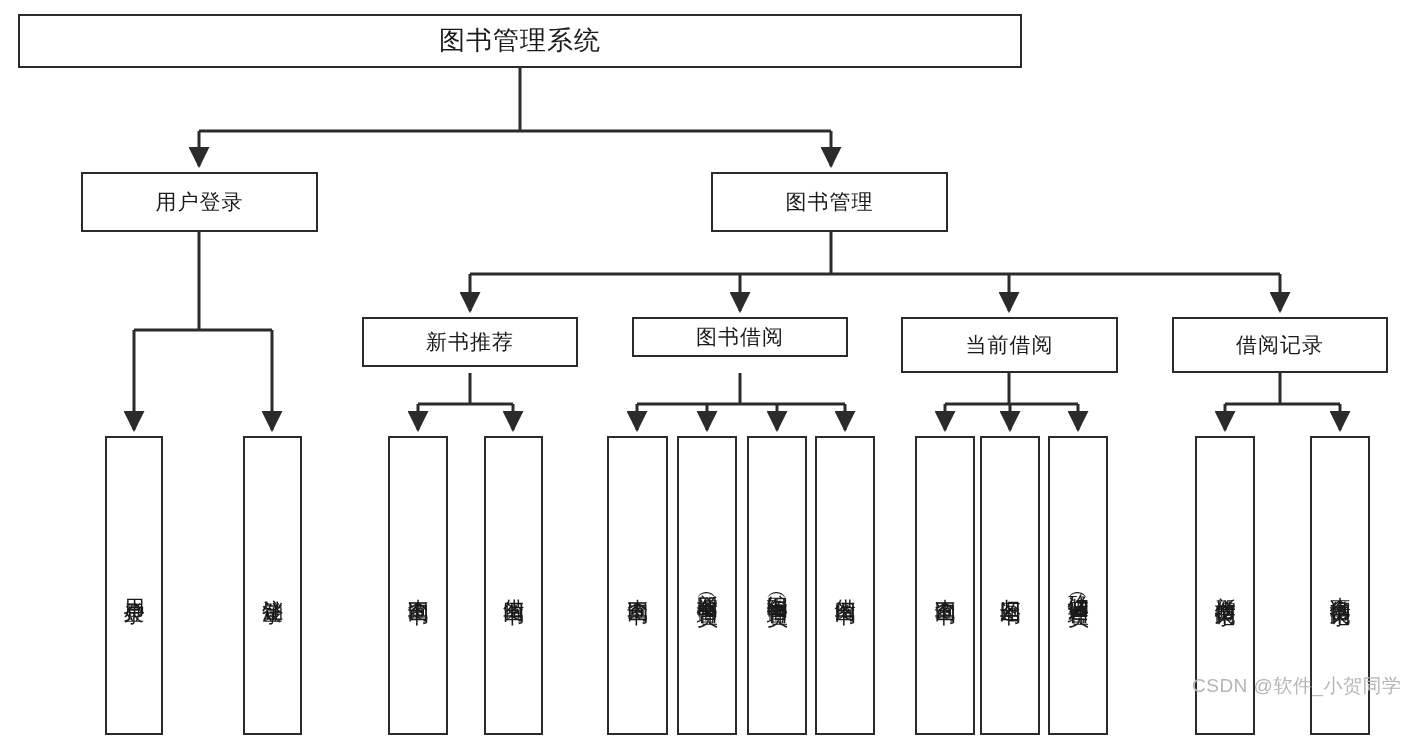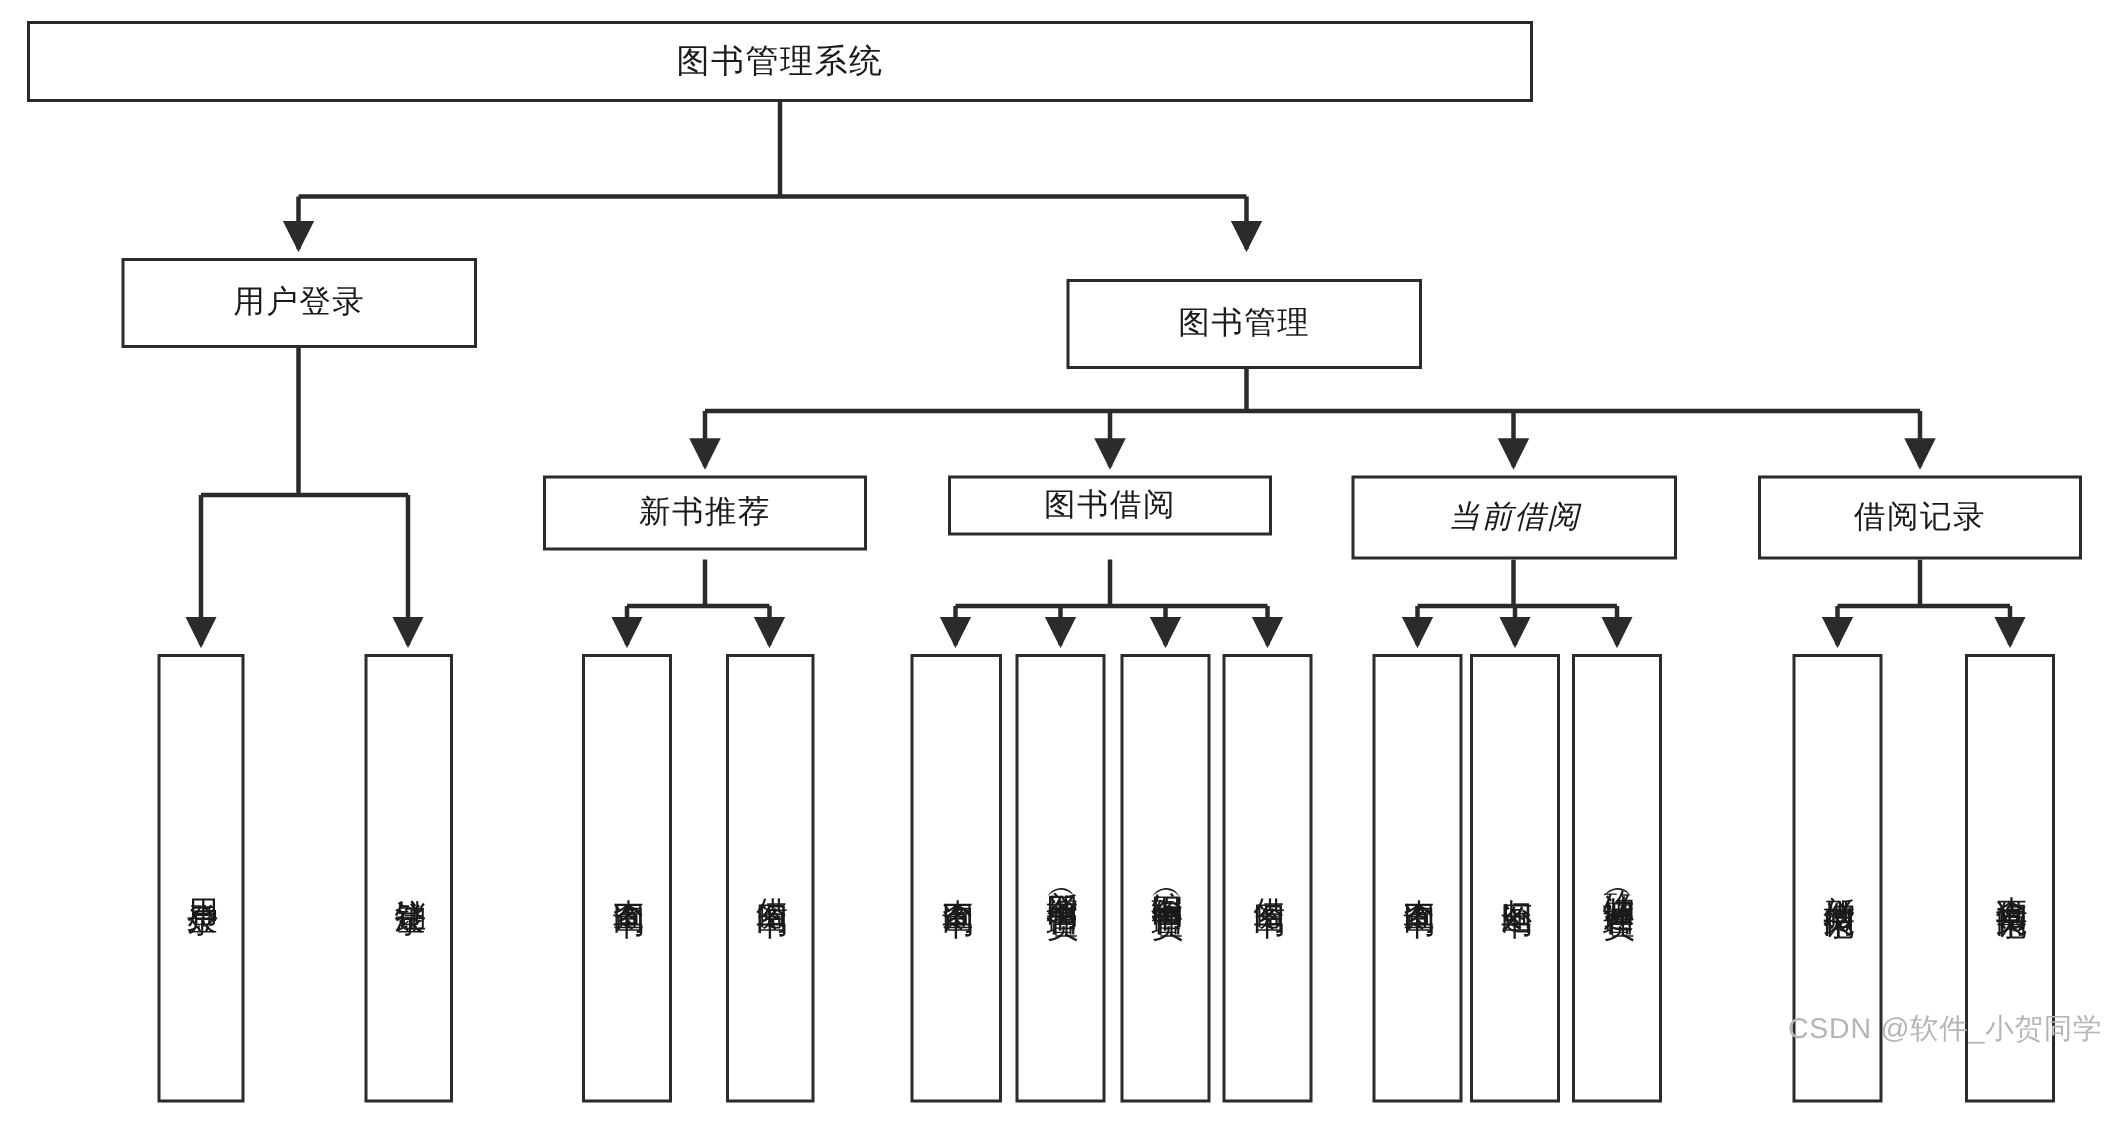--- a/index.html
+++ b/index.html
@@ -48,21 +48,21 @@
     line-height: 1.35;
     letter-spacing: 2px;
     padding: 6px 2px;
   }
   .node.vert .label {
     writing-mode: vertical-rl;
     text-orientation: upright;
     white-space: nowrap;
   }
   .node.root {
-    font-size: 22px;
+    font-size: 26px;
   }
   .watermark {
     position: absolute;
     left: 1192px;
     top: 673px;
     font-size: 19px;
     color: #b5b5b5;
     white-space: nowrap;
     letter-spacing: 0.5px;
   }
@@ -122,31 +122,31 @@
     </g>
   </svg>
 
   <div class="node horiz root" style="left:18px; top:14px; width:1004px; height:54px;">
     <span class="label">图书管理系统</span>
   </div>
 
   <div class="node horiz" style="left:81px; top:172px; width:237px; height:60px;">
     <span class="label">用户登录</span>
   </div>
-  <div class="node horiz" style="left:711px; top:186px; width:237px; height:60px;">
+  <div class="node horiz" style="left:711px; top:172px; width:237px; height:60px;">
     <span class="label">图书管理</span>
   </div>
 
   <div class="node horiz" style="left:362px; top:317px; width:216px; height:50px;">
     <span class="label">新书推荐</span>
   </div>
   <div class="node horiz" style="left:632px; top:317px; width:216px; height:40px;">
     <span class="label">图书借阅</span>
   </div>
-  <div class="node horiz" style="left:901px; top:317px; width:217px; height:56px;font-style:italic;">
+  <div class="node horiz" style="left:901px; top:317px; width:217px; height:56px;">
     <span class="label">当前借阅</span>
   </div>
   <div class="node horiz" style="left:1172px; top:317px; width:216px; height:56px;justify-content:center;">
     <span class="label">借阅记录</span>
   </div>
 
   <div class="node vert" style="left:105px; top:436px; width:58px; height:299px;">
     <span class="label">用户登录</span>
   </div>
   <div class="node vert" style="left:243px; top:436px; width:59px; height:299px;">

